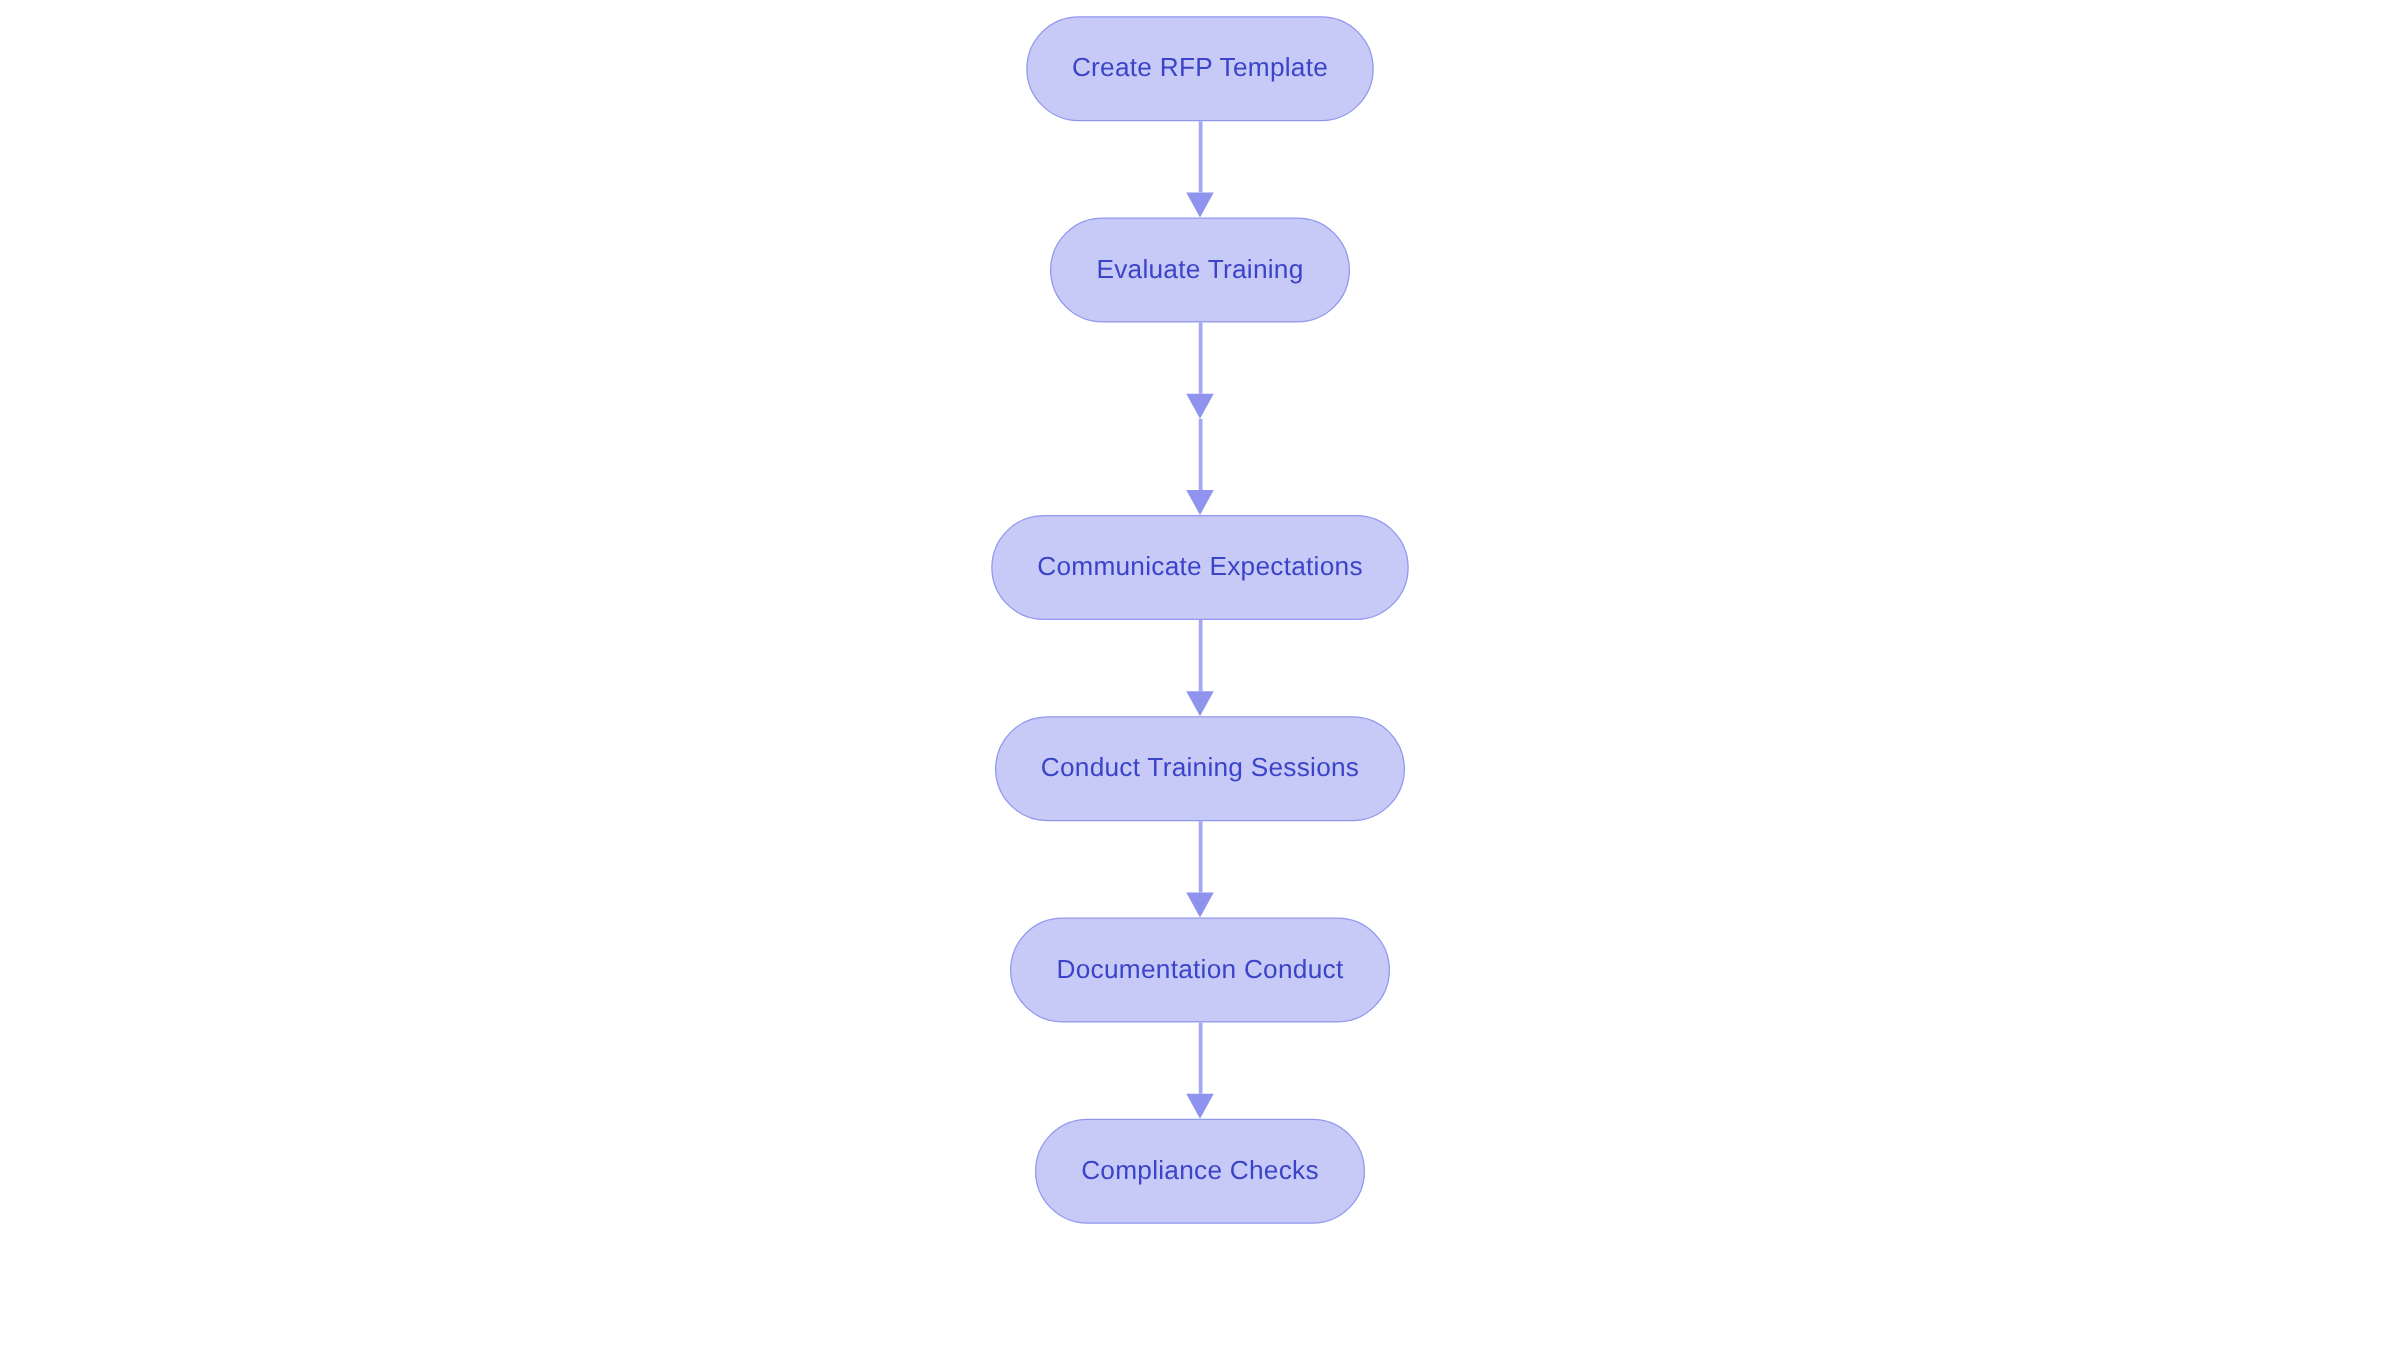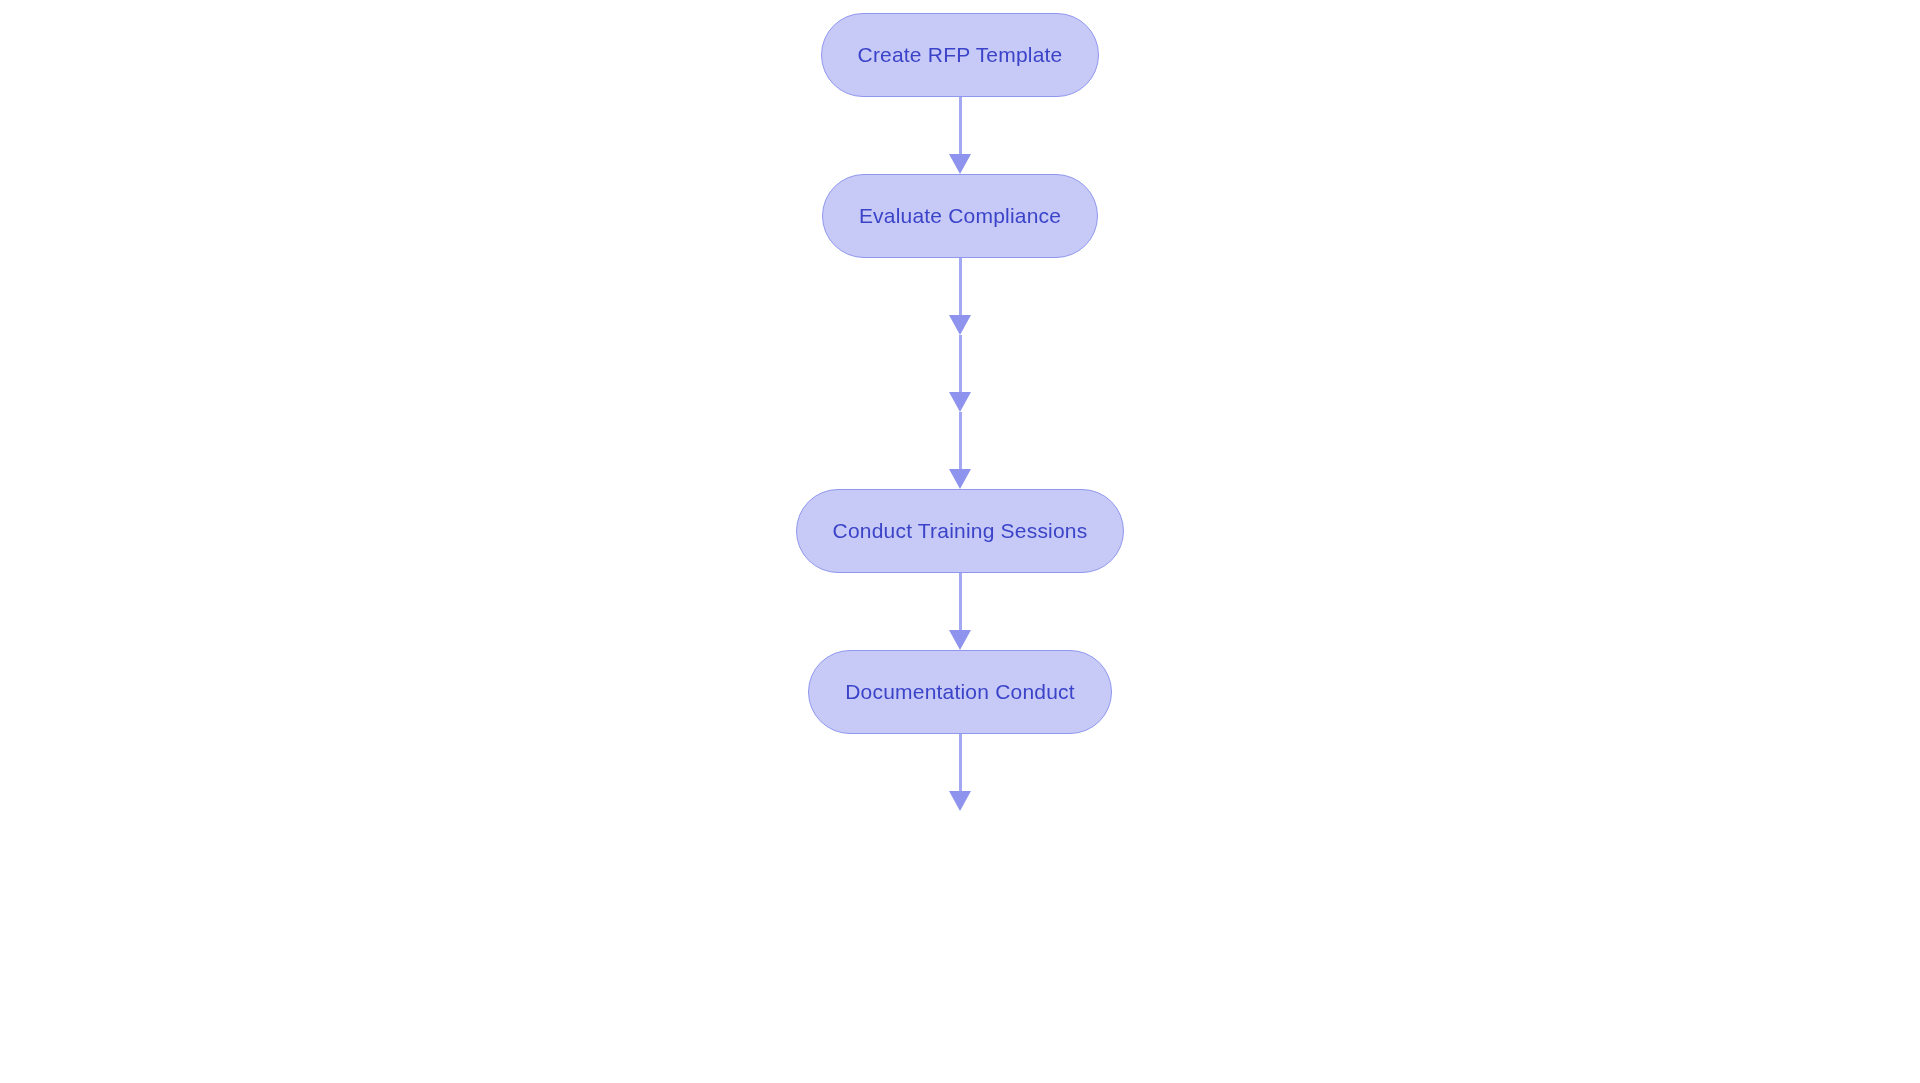--- a/index.html
+++ b/index.html
@@ -80,34 +80,37 @@
     <div class="flow-node">
       <span class="node-label">Create RFP Template</span>
     </div>
 
     <div class="flow-arrow">
       <div class="shaft"></div>
       <div class="head"></div>
     </div>
 
     <div class="flow-node">
-      <span class="node-label">Evaluate Compliance</span>
+      <span class="node-label">Evaluate Training</span>
     </div>
 
     <div class="flow-arrow">
       <div class="shaft"></div>
       <div class="head"></div>
     </div>
 
 
     <div class="flow-arrow">
       <div class="shaft"></div>
       <div class="head"></div>
     </div>
 
+    <div class="flow-node">
+      <span class="node-label">Communicate Expectations</span>
+    </div>
 
     <div class="flow-arrow">
       <div class="shaft"></div>
       <div class="head"></div>
     </div>
 
     <div class="flow-node">
       <span class="node-label">Conduct Training Sessions</span>
     </div>
 
@@ -118,15 +121,18 @@
 
     <div class="flow-node">
       <span class="node-label">Documentation Conduct</span>
     </div>
 
     <div class="flow-arrow">
       <div class="shaft"></div>
       <div class="head"></div>
     </div>
 
+    <div class="flow-node">
+      <span class="node-label">Compliance Checks</span>
+    </div>
 
   </div>
 </div>
 
 </body></html>

